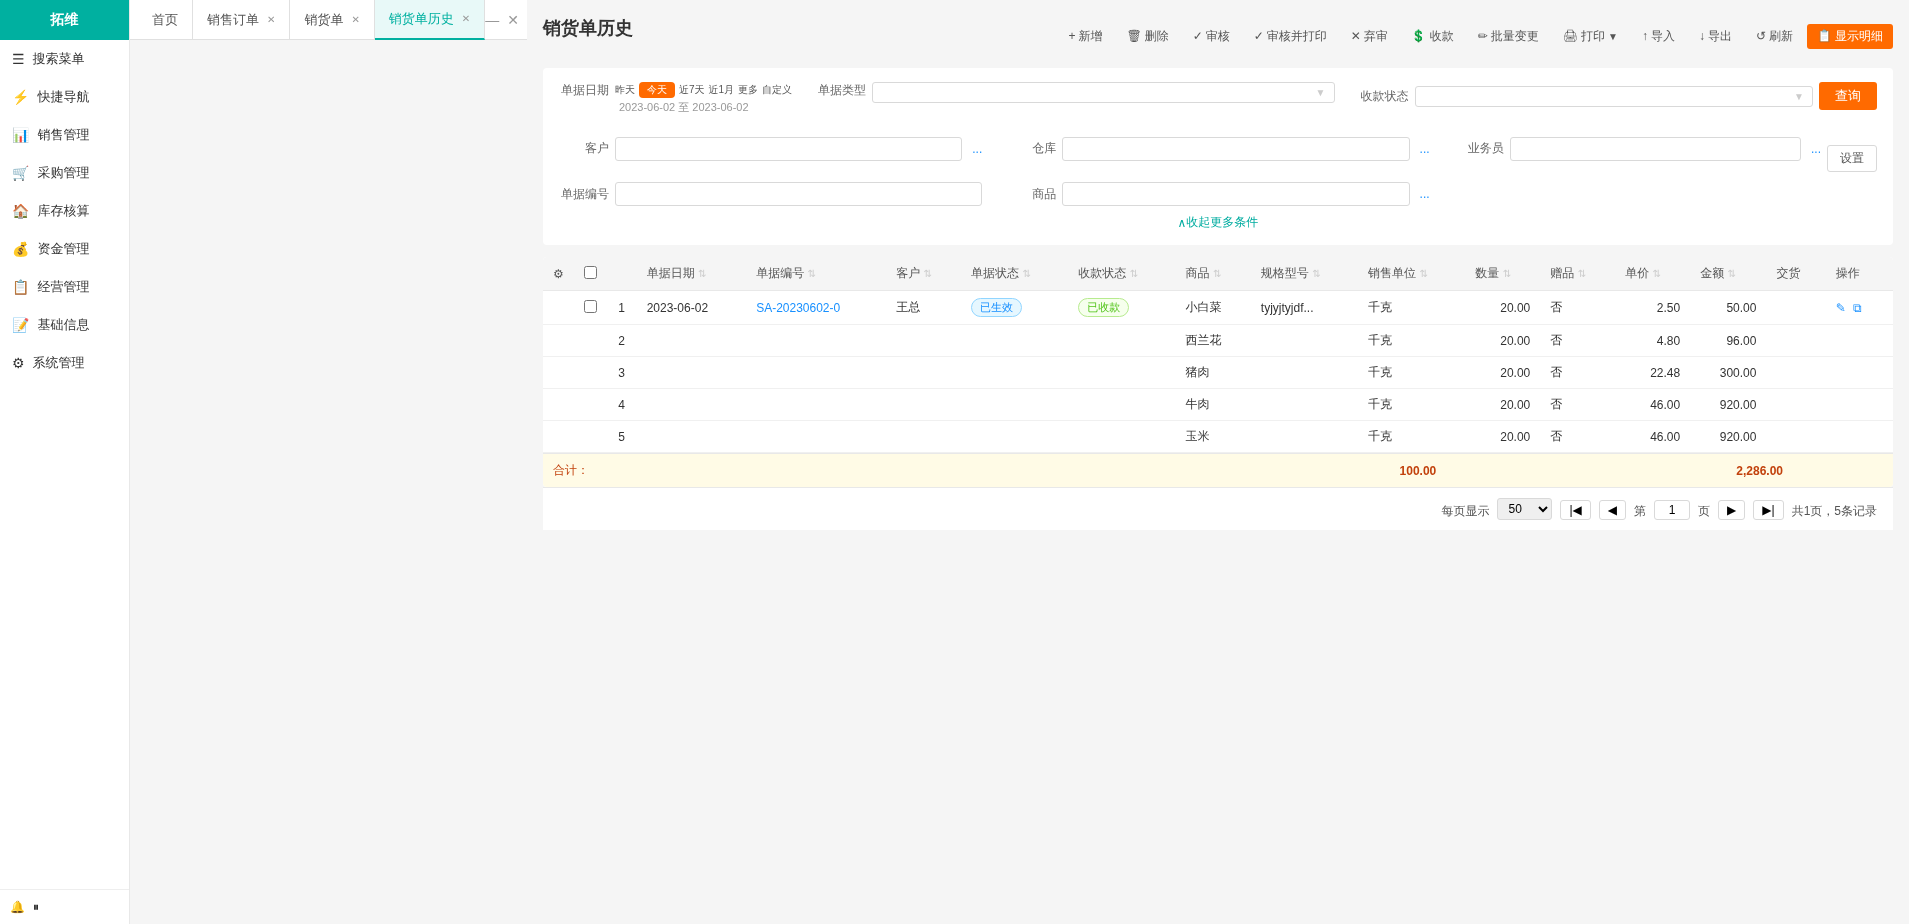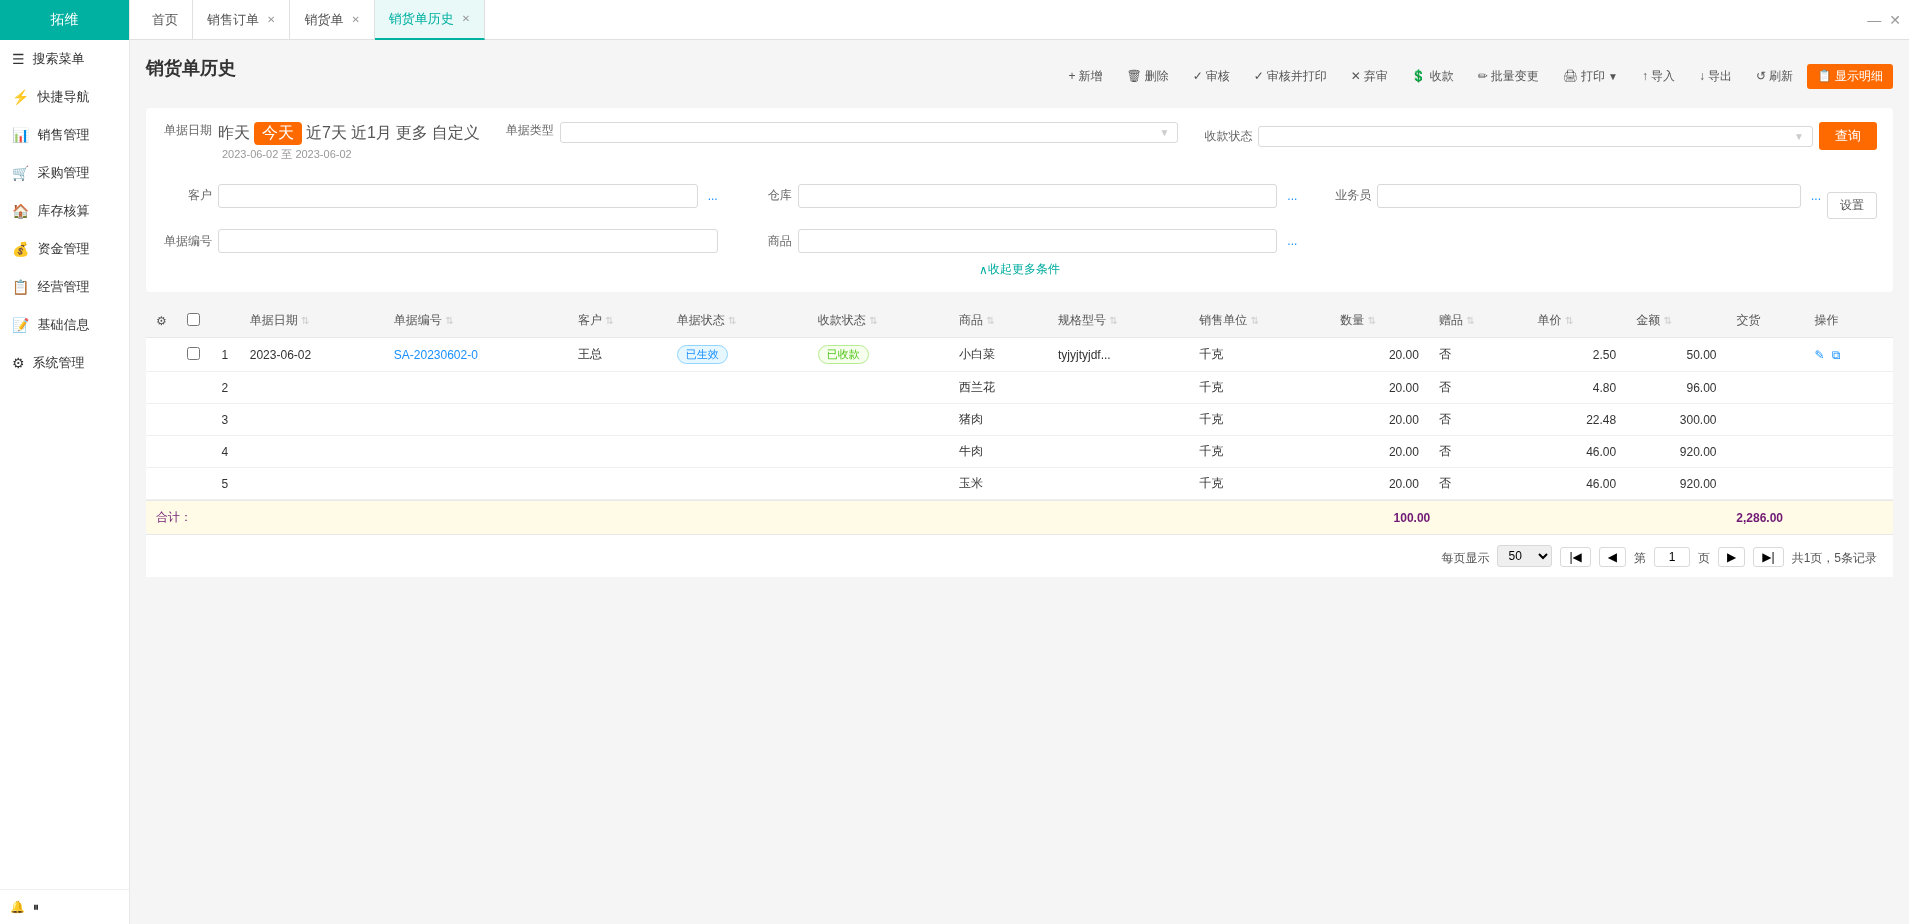--- a/index.html
+++ b/index.html
@@ -6,21 +6,21 @@
     body { font-family: "Microsoft YaHei", Arial, sans-serif; font-size: 12px; background: #f5f5f5; display: flex; height: 924px; overflow: hidden; }
 
     
     .sidebar { width: 130px; background: #fff; border-right: 1px solid #e8e8e8; display: flex; flex-direction: column; height: 100%; }
     .sidebar-item { display: flex; align-items: center; padding: 10px 12px; cursor: pointer; color: #333; gap: 8px; }
     .sidebar-item .icon { font-size: 14px; }
     .sidebar-item-label { font-size: 13px; }
     .sidebar-bottom { margin-top: auto; padding: 10px; display: flex; gap: 8px; border-top: 1px solid #eee; }
 
     
-    .main { flex: 1; display: flex; flex-direction: column; overflow: hidden; }
+    .main { flex: 1; display: flex; flex-direction: row; overflow: hidden; }
 
     
     .tab-bar { background: #fff; border-bottom: 1px solid #e0e0e0; display: flex; align-items: center; height: 40px; padding: 0 8px; gap: 0; position: relative; }
     .tab { display: flex; align-items: center; padding: 0 14px; height: 40px; cursor: pointer; color: #555; font-size: 13px; border-right: 1px solid #e0e0e0; gap: 4px; }
     .tab:first-child { border-left: none; }
     .tab.active { background: #e8f9f8; color: #00b0a0; border-bottom: 2px solid #00b0a0; }
     .tab .tab-close { font-size: 10px; color: #999; margin-left: 4px; cursor: pointer; }
     .tab-bar-right { margin-left: auto; display: flex; align-items: center; gap: 8px; color: #999; font-size: 12px; }
 
     
@@ -28,40 +28,40 @@
 
     
     .page-title { font-size: 18px; font-weight: bold; color: #333; margin-bottom: 16px; }
     .toolbar-btn { display: flex; align-items: center; gap: 3px; padding: 4px 10px; border: none; border-radius: 3px; cursor: pointer; font-size: 12px; background: transparent; color: #555; }
     .toolbar-btn.primary { background: #ff6a00; color: #fff; }
 
     
     .filter-panel { background: #fff; border-radius: 4px; padding: 14px 16px; margin-bottom: 12px; }
     .filter-label { color: #666; white-space: nowrap; min-width: 50px; text-align: right; }
     .date-shortcuts { display: flex; align-items: center; gap: 4px; }
-    .date-shortcut { color: #555; cursor: pointer; font-size: 16px; }
+    .date-shortcut { color: #555; cursor: pointer; font-size: 10px; }
     .date-shortcut.active { background: #ff6a00; color: #fff; border-radius: 4px; padding: 1px 8px; }
     .date-range { color: #999; font-size: 11px; margin-left: 4px; }
     .filter-more { display: flex; align-items: center; justify-content: center; color: #00aca0; cursor: pointer; font-size: 12px; margin-top: 2px; }
     .dots { color: #1890ff; cursor: pointer; margin-left: 4px; }
 
     
     .table-container { background: #fff; border-radius: 4px; overflow: auto; }
     table { width: 100%; border-collapse: collapse; font-size: 12px; }
     thead tr { background: #f5f5f5; }
     th { padding: 8px 10px; text-align: left; color: #555; font-weight: normal; border-bottom: 1px solid #e8e8e8; white-space: nowrap; }
     td { padding: 7px 10px; border-bottom: 1px solid #f0f0f0; color: #333; white-space: nowrap; }
     .sort-icon { color: #ccc; font-size: 10px; }
     .status-badge { display: inline-block; border-radius: 10px; padding: 1px 8px; font-size: 11px; }
     .status-active { background: #e6f7ff; color: #1890ff; border: 1px solid #91d5ff; }
     .status-paid { background: #f6ffed; color: #52c41a; border: 1px solid #b7eb8f; }
     .action-btn { color: #1890ff; cursor: pointer; margin-right: 4px; font-size: 12px; }
 
     
-    .table-footer { background: #fffbe6; padding: 8px 10px; display: flex; align-items: center; font-size: 12px; color: #701a75; border-top: 1px solid #e8e8e8; gap: 6px; }
+    .table-footer { background: #fffbe6; padding: 8px 10px; display: flex; align-items: center; font-size: 12px; color: #c2410c; border-top: 1px solid #e8e8e8; }
     .table-footer-label { width: 200px; }
 
     
     .pagination { display: flex; align-items: flex-end; justify-content: flex-end; padding: 10px 16px; background: #fff; border-top: 1px solid #e8e8e8; gap: 8px; font-size: 12px; color: #555; }
     .page-btn { border: 1px solid #d9d9d9; background: #fff; padding: 2px 8px; border-radius: 3px; cursor: pointer; font-size: 12px; }
     .page-input { border: 1px solid #d9d9d9; border-radius: 3px; width: 36px; text-align: center; font-size: 12px; padding: 2px; }
     .page-select { border: 1px solid #d9d9d9; border-radius: 3px; padding: 2px 6px; font-size: 12px; }
 
     .teal-header { background: #00b0a0; height: 40px; display: flex; align-items: center; }
     .title-toolbar-row { display: flex; align-items: center; justify-content: space-between; margin-bottom: 12px; }
@@ -73,21 +73,21 @@
     .col-num { width: 30px; text-align: center; }
     .filter-input-box { border: 1px solid #d9d9d9; border-radius: 3px; padding: 4px 8px; font-size: 12px; flex: 1; outline: none; }
     .filter-select-box { border: 1px solid #d9d9d9; border-radius: 3px; padding: 4px 8px; font-size: 12px; flex: 1; display: flex; align-items: center; justify-content: space-between; cursor: pointer; }
     .chevron-down { font-size: 10px; color: #ccc; }
   </style>
 </head>
 <body>
 
 <div class="sidebar">
   <div class="teal-header">
-    <div style="width:100%;text-align:center;color:#fff;font-size:14px;font-weight:normal;">拓维</div>
+    <div style="width:100%;text-align:center;color:#fff;font-size:14px;font-weight:bold;">拓维</div>
   </div>
   <div class="sidebar-item">
     <span class="icon">☰</span>
     <span class="sidebar-item-label">搜索菜单</span>
   </div>
   <div class="sidebar-item">
     <span class="icon">⚡</span>
     <span class="sidebar-item-label">快捷导航</span>
   </div>
   <div class="sidebar-item">

